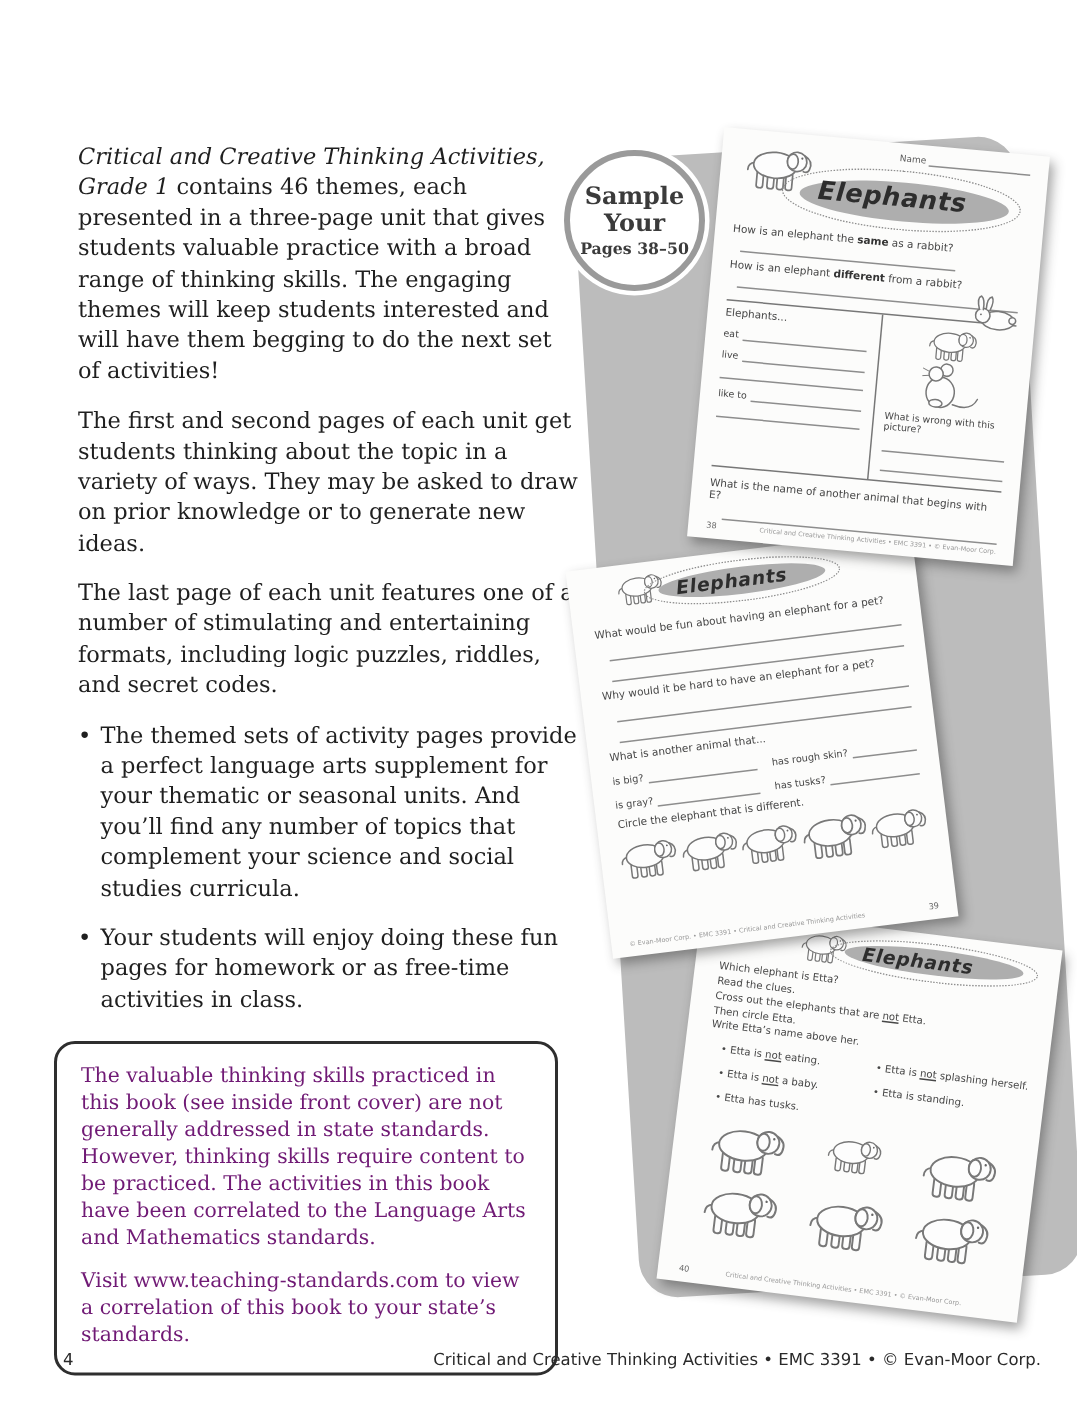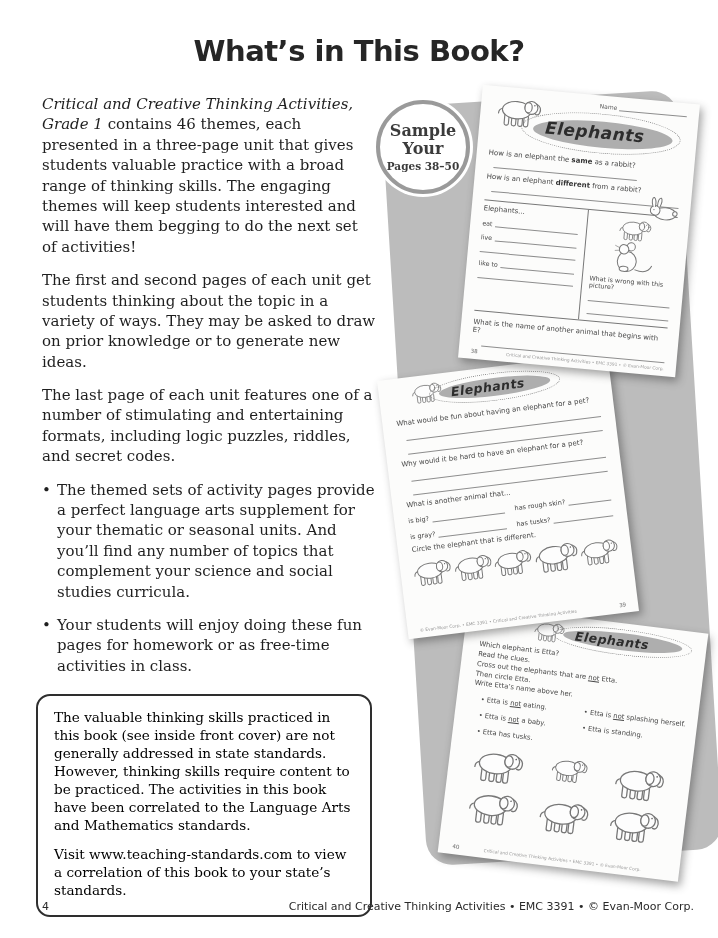--- a/index.html
+++ b/index.html
@@ -5,34 +5,34 @@
   * { margin:0; padding:0; box-sizing:border-box; }
   html,body { background:#ffffff; }
   .page-wrap { position:relative; width:718px; height:938px; background:#fff; overflow:hidden;
                font-family:"DejaVu Serif", serif; color:#222; }
 
   
   .doc-title { position:absolute; top:34px; left:0; width:100%; text-align:center;
                font-family:"DejaVu Sans", sans-serif; font-weight:bold; font-size:29px;
                letter-spacing:-0.5px; color:#262626; }
 
-  .intro-col { position:absolute; left:42px; top:94px; width:334px; font-size:15px; line-height:1.36; color:#1f1f1f; }
+  .intro-col { position:absolute; left:52px; top:94px; width:334px; font-size:15px; line-height:1.36; color:#1f1f1f; }
   .intro-col p { margin-bottom:13px; }
   .intro-col .book-title { font-style:italic; }
 
   .h2 { font-family:"DejaVu Sans", sans-serif; font-weight:bold; font-size:19px; color:#262626;
         margin:20px 0 10px; }
 
   .bullet { display:flex; margin-bottom:13px; }
   .bullet::before { content:"\2022"; width:15px; flex:0 0 15px; }
 
   .corr-box { position:absolute; left:36px; top:694px; width:336px; background:#fff;
               border:2px solid #2e2e2e; border-radius:14px; padding:12px 16px 6px; }
   .corr-heading { font-weight:bold; font-style:italic; font-size:15.5px; color:#141414; margin-bottom:11px; }
-  .corr-box p { font-size:13.6px; line-height:1.33; margin-bottom:10px; color:#000000; }
+  .corr-box p { font-size:13.6px; line-height:1.33; margin-bottom:10px; color:#701a75; }
 
   .page-footer { position:absolute; left:42px; right:24px; top:900px;
                  font-family:"DejaVu Sans", sans-serif; font-size:11px; color:#2a2a2a;
                  display:flex; justify-content:space-between; }
 
   
   .gray-panel { position:absolute; left:404px; top:98px; width:296px; height:760px;
                 background:#bcbcbc; border-radius:26px; transform:rotate(-3.5deg); z-index:1; }
 
   .badge { position:absolute; left:376px; top:100px; width:94px; height:94px; border-radius:50%;
@@ -158,21 +158,20 @@
         <path d="M10 15 q-4 -12 1 -14 q4 3 3 14"></path>
         <path d="M17 14 q0 -12 5 -13 q3 4 -1 14"></path>
         <circle cx="12" cy="20" r="0.9" fill="#666" stroke="none"></circle>
       </g>
     </symbol>
   </defs>
 </svg>
 
 <div class="page-wrap">
 
-  <h1 class="doc-title">What’s in This Book?</h1>
 
   <div class="gray-panel"></div>
 
   <div class="badge">
     <div class="l">Sample</div>
     <div class="l">Your</div>
     <div class="l3">Pages 38–50</div>
   </div>
 
   <div class="intro-col">

